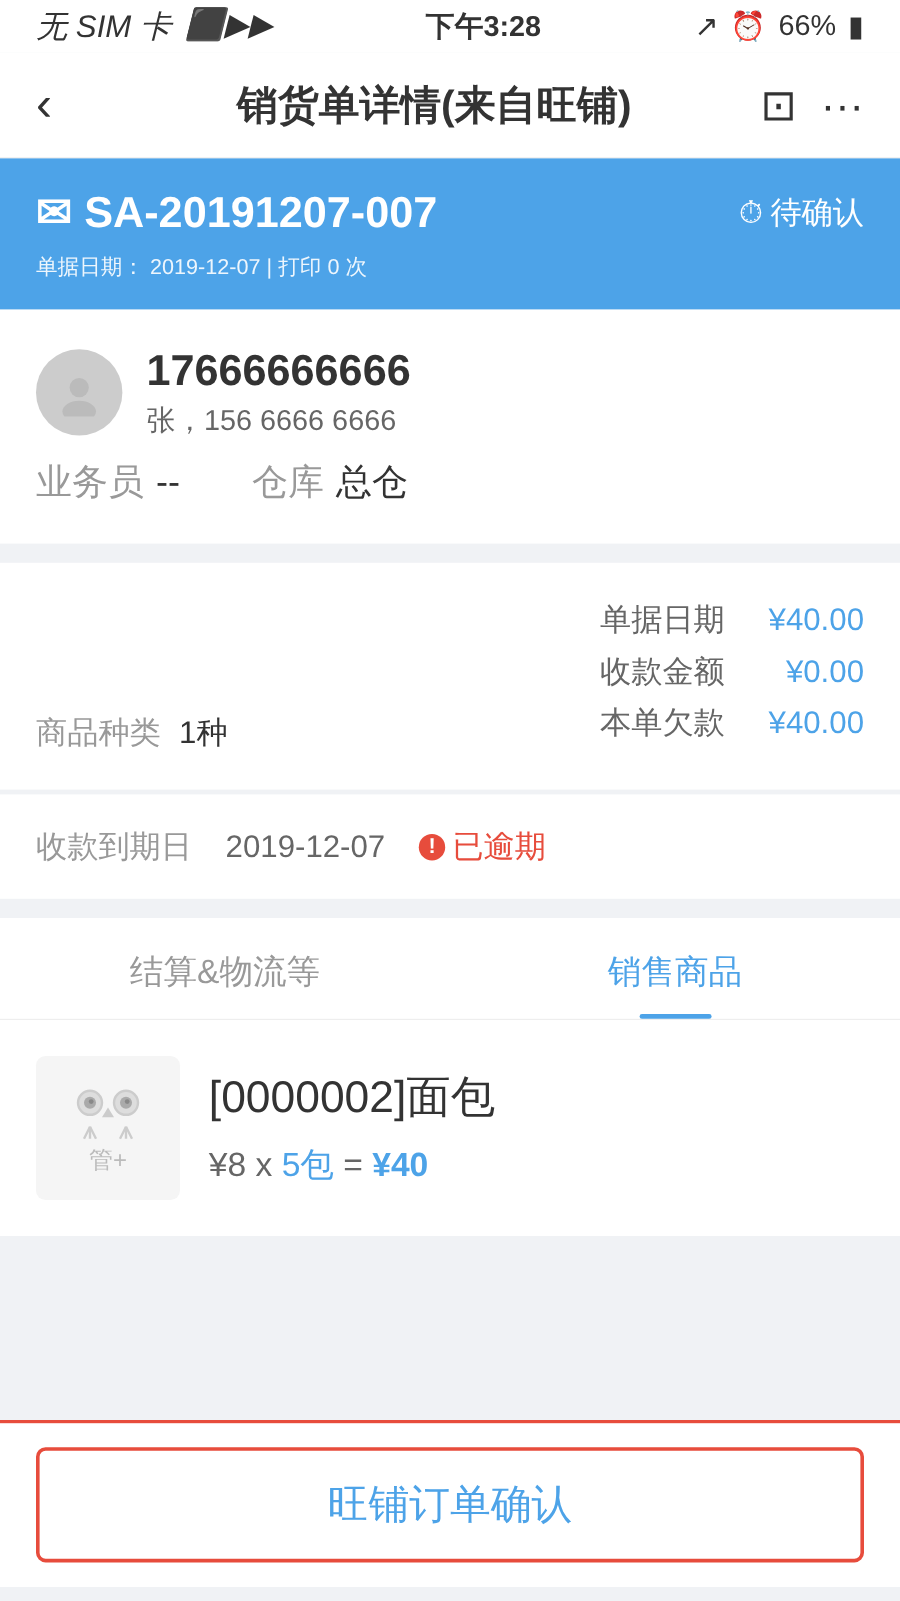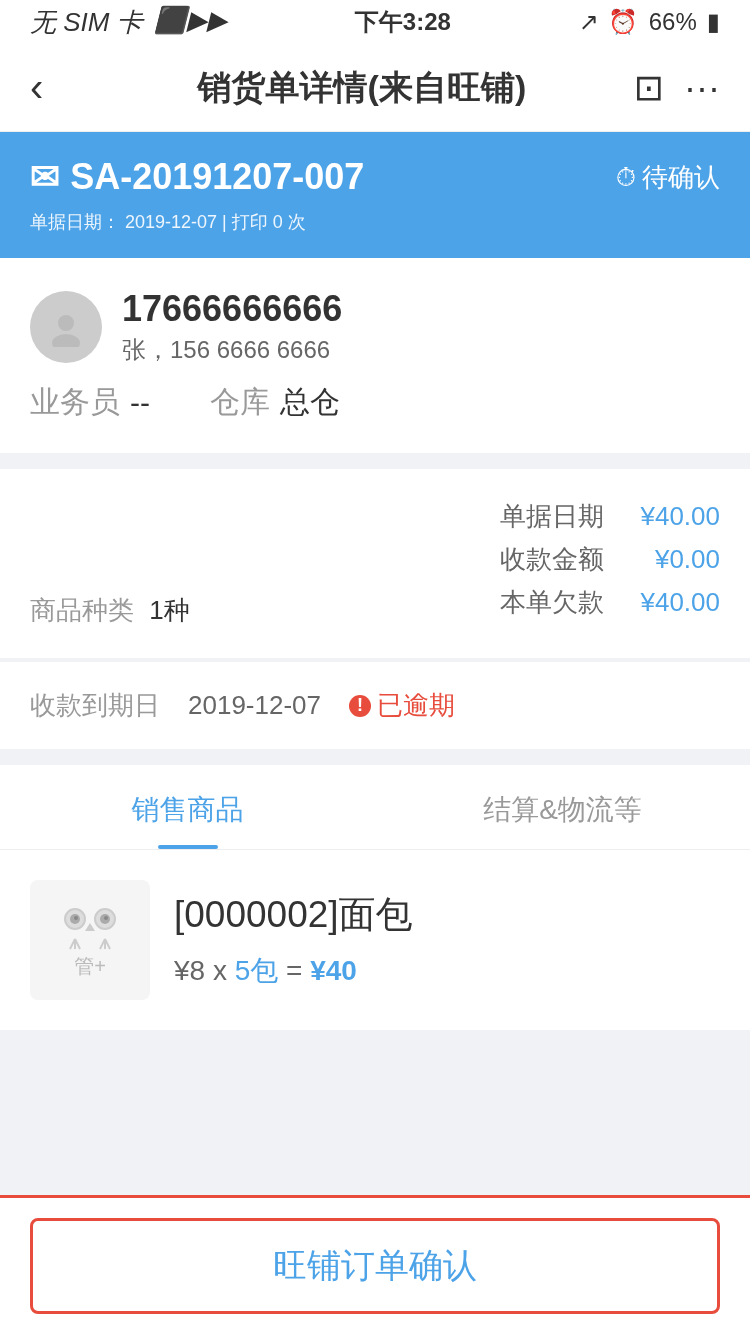--- a/index.html
+++ b/index.html
@@ -276,21 +276,21 @@
 
     
     .bottom-area {
       height: 260px;
       background: #f0f2f5;
     }
 
     
     .confirm-btn-wrapper {
       position: fixed;
-      bottom: 0;
+      bottom: 12px;
       left: 0;
       width: 750px;
       padding: 20px 30px;
       background: #fff;
       border-top: 3px solid #e74c3c;
     }
     .confirm-btn {
       width: 100%;
       height: 96px;
       background: #fff;
@@ -402,22 +402,22 @@
   <span class="due-label">收款到期日</span>
   <span>2019-12-07</span>
   <span class="overdue-badge">
     <span class="overdue-dot">!</span>
     <span>已逾期</span>
   </span>
 </div>
 
 <div class="tabs-section">
   <div class="tabs-header">
+    <div class="tab-item">结算&amp;物流等</div>
     <div class="tab-item active">销售商品</div>
-    <div class="tab-item">结算&amp;物流等</div>
   </div>
 
   <div class="product-item">
     <div class="product-thumb">
       <div class="product-thumb-logo">
         <svg width="70" height="50" viewBox="0 0 70 50" fill="none">
 
           <circle cx="20" cy="18" r="10" fill="#ddd" stroke="#ccc" stroke-width="2"></circle>
           <circle cx="50" cy="18" r="10" fill="#ddd" stroke="#ccc" stroke-width="2"></circle>
           <circle cx="20" cy="18" r="5" fill="#aaa"></circle>

